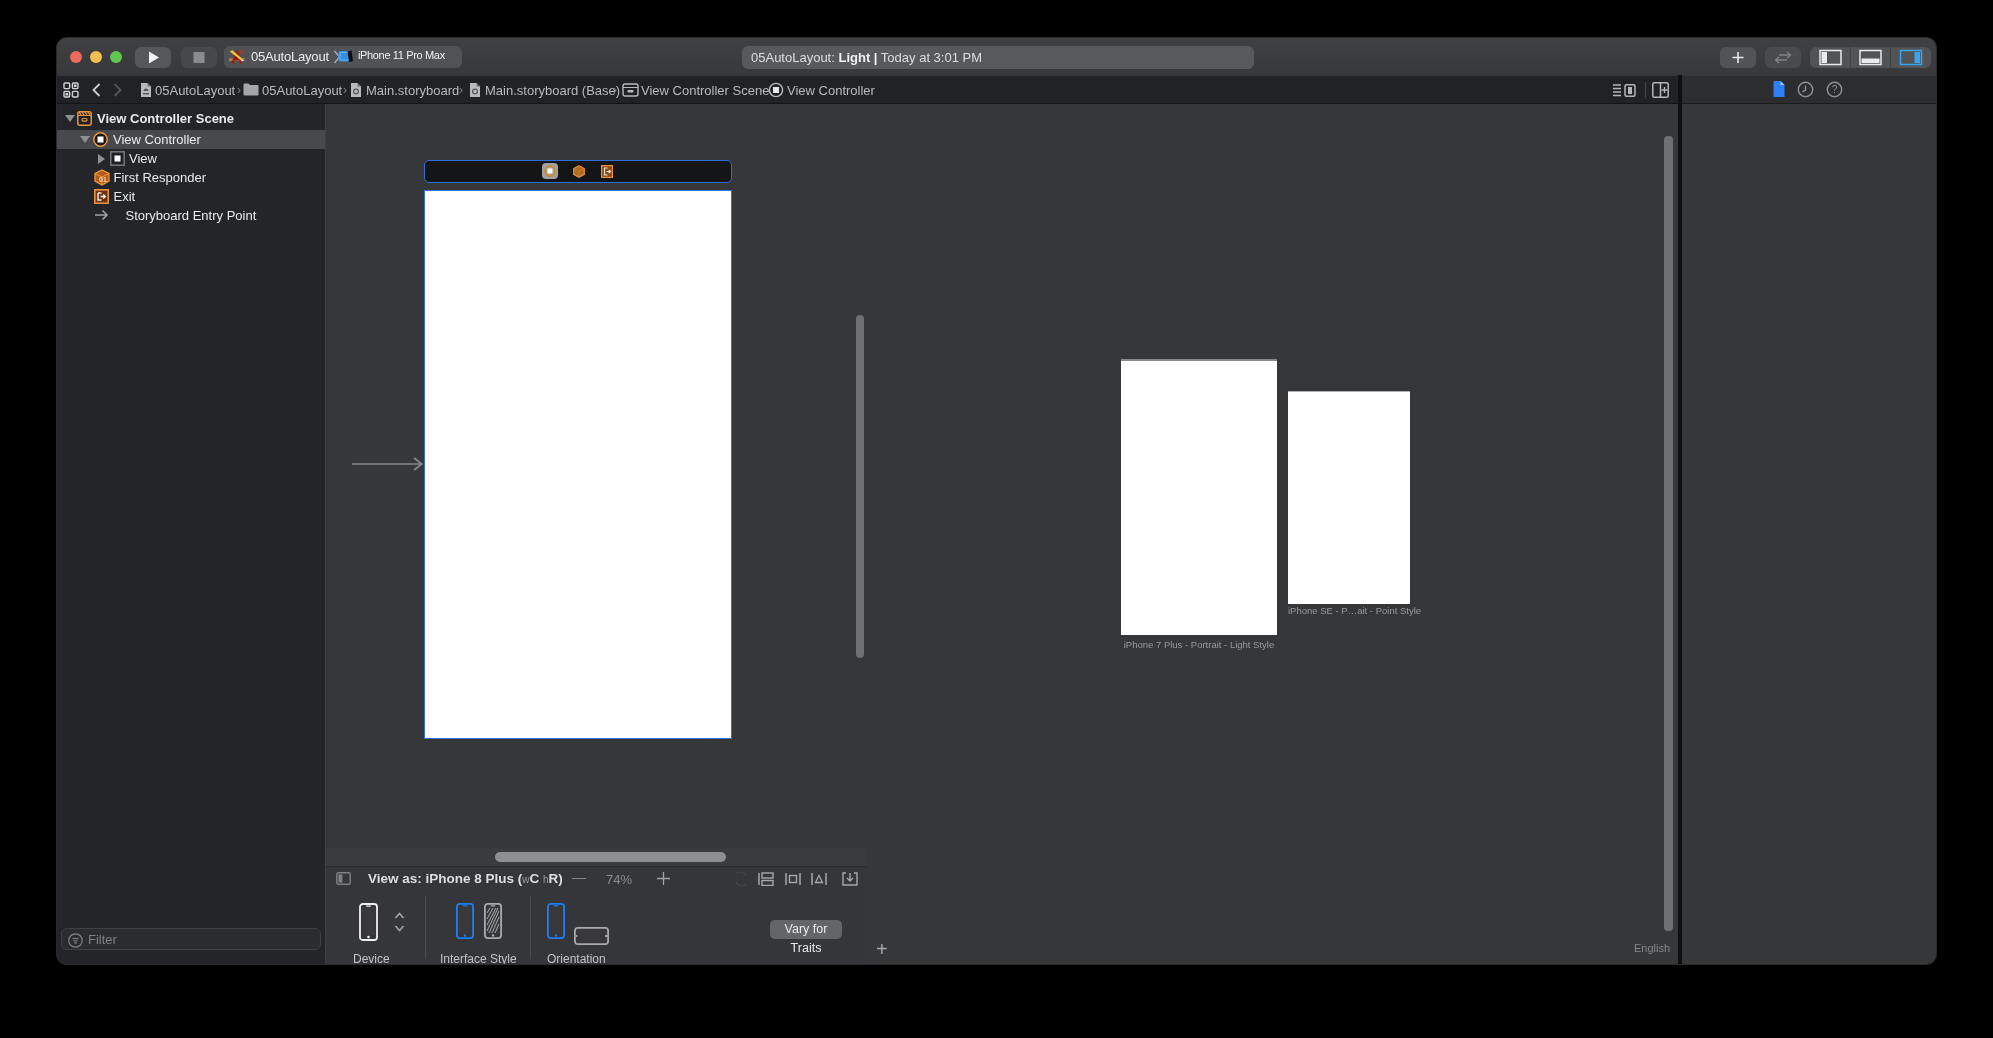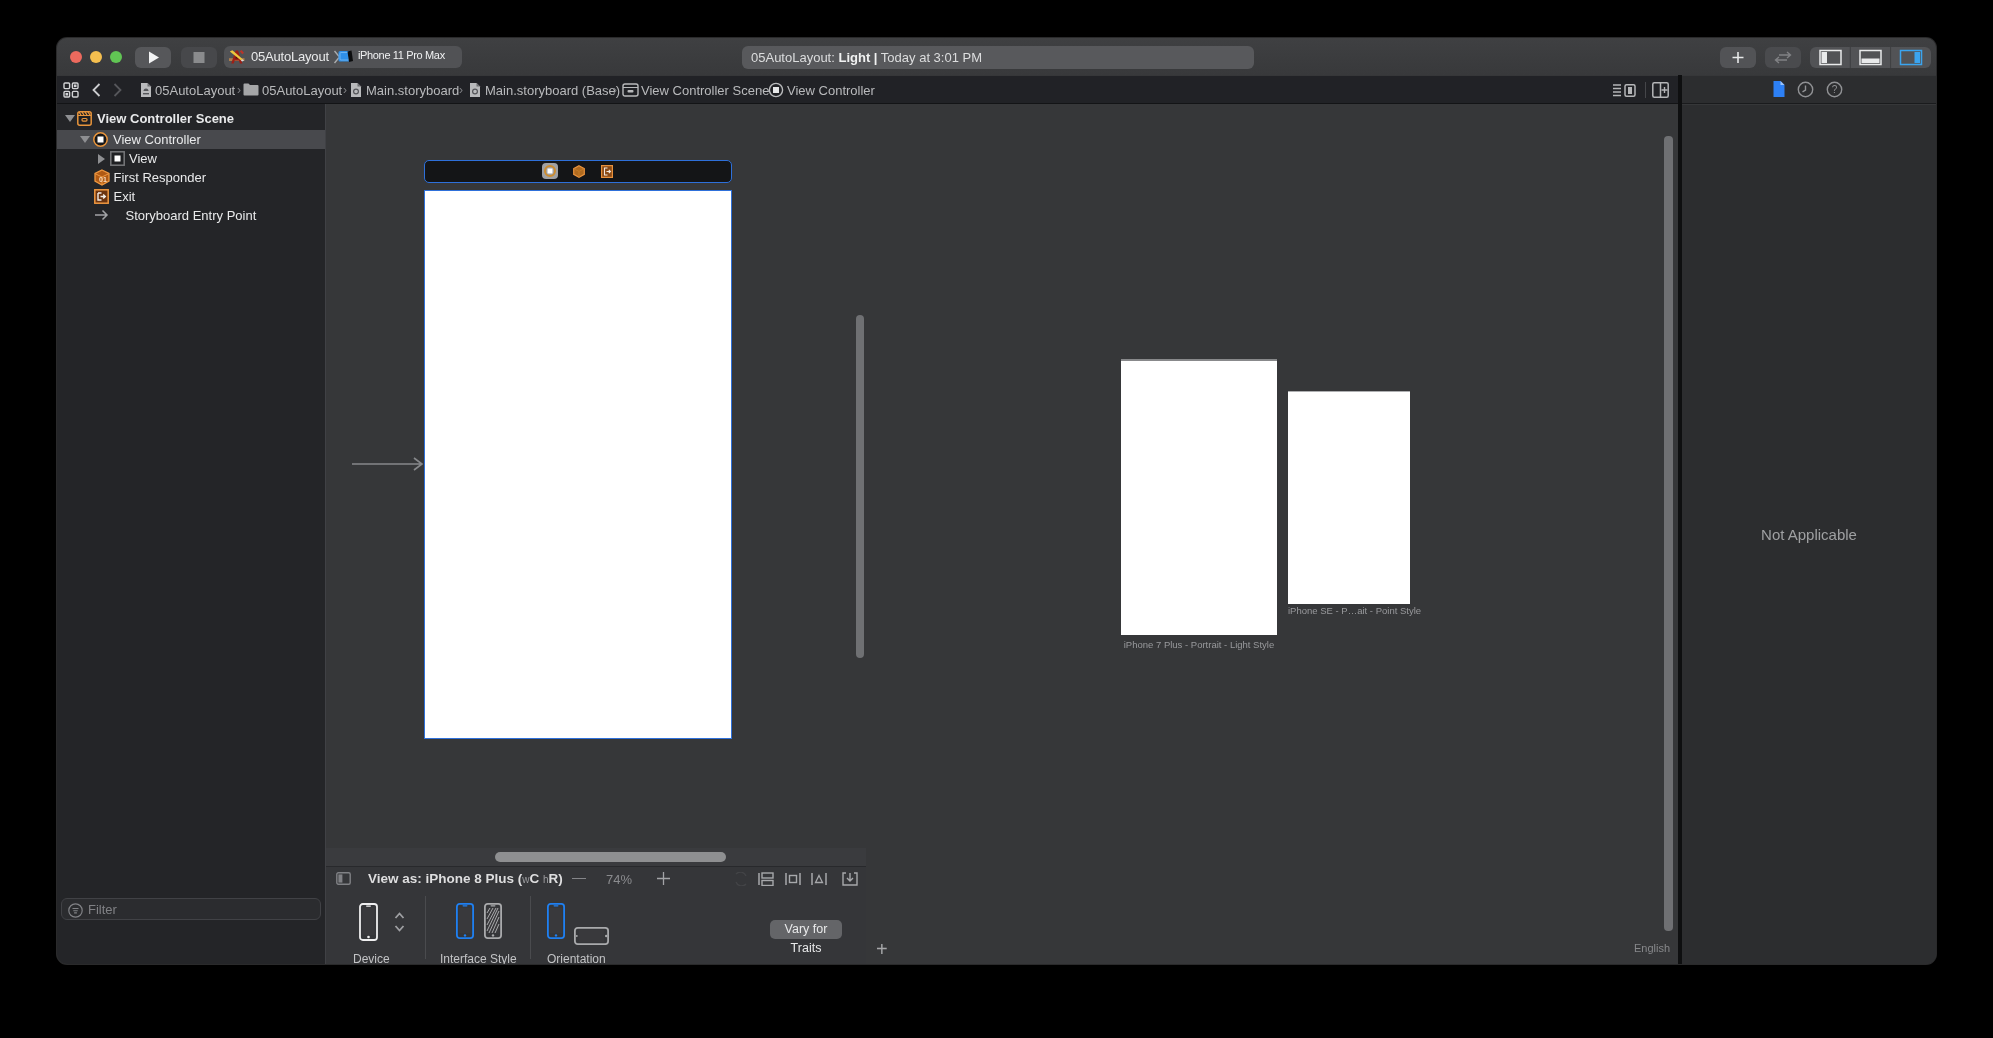--- a/index.html
+++ b/index.html
@@ -253,21 +253,21 @@
         <path d="M6.5 7.5 H11 M9.2 5.5 L11.3 7.5 L9.2 9.5" stroke="#f3ede7" stroke-width="1.4" fill="none"></path>
       </svg>
       <div class="rowtxt" style="left:56.5px;">Exit</div>
     </div>
     <div class="row" style="top:102px;">
       <svg class="abs" style="left:37px; top:2px;" width="15" height="14" viewBox="0 0 15 14">
         <path d="M1 7 H12 M8.5 2.5 L13 7 L8.5 11.5" stroke="#a2a3a6" stroke-width="1.5" fill="none"></path>
       </svg>
       <div class="rowtxt" style="left:56.5px;margin-left:12px;">Storyboard Entry Point</div>
     </div>
-    <div class="abs" style="left:4px; top:794px; width:260px; height:22px; border-radius:6px;
+    <div class="abs" style="left:4px; top:824px; width:260px; height:22px; border-radius:6px;
          background:#2b2c2f; border:1px solid #414246;">
       <svg class="abs" style="left:6px; top:3.5px;" width="15" height="15" viewBox="0 0 15 15">
         <circle cx="7.5" cy="7.5" r="6.7" fill="none" stroke="#818286" stroke-width="1.2"></circle>
         <path d="M4.5 5.5 H10.5 M5.3 7.7 H9.7 M6.1 9.9 H8.9" stroke="#818286" stroke-width="1.1"></path>
       </svg>
       <div class="abs" style="left:26px; top:3px; font-size:13px; color:#808185;">Filter</div>
     </div>
   </div>
   <div class="abs" id="sidediv"></div>
 
@@ -383,16 +383,13 @@
   <div class="abs" id="preview">
     <div class="phone" style="left:252px; top:255px; width:156px; height:276px; border-top:2px solid #88898b;"></div>
     <div class="plabel" style="left:252px; top:535px; width:156px;">iPhone 7 Plus - Portrait - Light Style</div>
     <div class="phone" style="left:419px; top:287px; width:122px; height:213px; border-top:1px solid #aeafb1;"></div>
     <div class="plabel" style="left:419px; top:501px; width:122px;">iPhone SE - P…ait - Point Style</div>
     <div class="thumb" style="left:795px; top:32px; width:9px; height:795px;"></div>
     <div class="abs" style="left:7px; top:834px; font-size:20px; color:#a6a7a9; font-weight:300;">+</div>
     <div class="abs" style="left:641px; top:838px; width:160px; text-align:right; font-size:11px; color:#87888b;">English</div>
   </div>
 
-  <div class="abs" id="inspector">
-    <div class="abs" style="left:0; top:421px; width:254px; text-align:center; font-size:15px; color:#9fa0a2;">Not Applicable</div>
-  </div>
 </div>
 
 </body></html>

